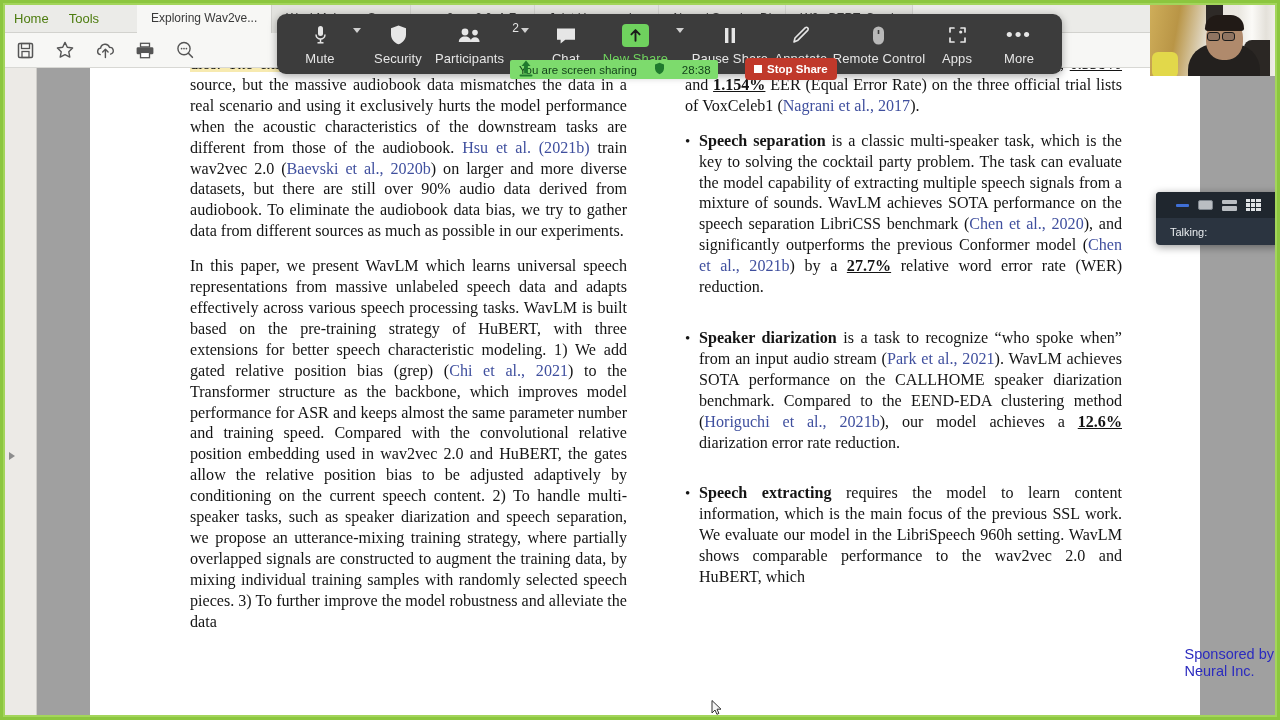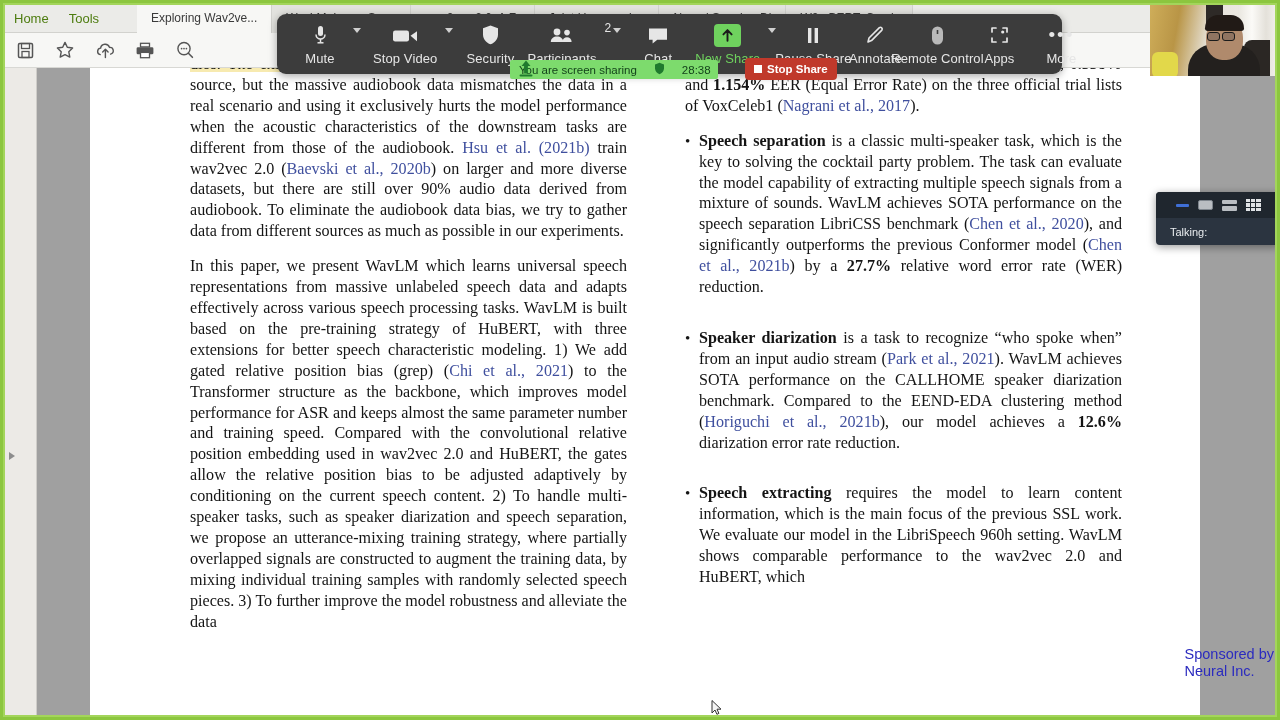--- a/index.html
+++ b/index.html
@@ -114,21 +114,21 @@
     color: #141414;
     text-align: justify;
     text-justify: inter-word;
     hyphens: manual;
   }
   .col-left  { left: 100px; }
   .col-right { left: 595px; }
 
   .col p { margin: 0 0 14px 0; }
   .cite { color: #3f4f9e; }
-  .bold { font-weight: bold; }
+  .bold { font-weight: bold; text-decoration: underline; }
   .hl { background: #f7eab0; }
 
   ul.bullets { list-style: none; margin: 0; padding: 0; }
   ul.bullets > li {
     position: relative;
     padding-left: 14px;
     margin-bottom: 30px;
   }
   ul.bullets > li::before {
     content: "\2022";
@@ -395,32 +395,20 @@
               <path d="M3 10.5a4.5 4.5 0 0 0 9 0" fill="none" stroke="#e6e6e6" stroke-width="1.5"></path>
               <line x1="7.5" y1="15" x2="7.5" y2="18.5" stroke="#e6e6e6" stroke-width="1.5"></line>
               <line x1="4.5" y1="18.8" x2="10.5" y2="18.8" stroke="#e6e6e6" stroke-width="1.5"></line>
             </svg>
         </div>
         <div class="zc-label">Mute</div>
       </div>
       <div class="zc-caret"></div>
     </div>
 
-    <div class="zc-group">
-      <div class="zc">
-        <div class="zc-glyph">
-          <svg width="27" height="17" viewBox="0 0 27 17">
-              <rect x="1" y="3.5" width="16" height="11" rx="2.2" fill="#e6e6e6"></rect>
-              <polygon points="18.5,8.8 25,4.2 25,14.2" fill="#e6e6e6"></polygon>
-            </svg>
-        </div>
-        <div class="zc-label">Stop Video</div>
-      </div>
-      <div class="zc-caret"></div>
-    </div>
 
     <div class="zc">
       <div class="zc-glyph">
         <svg width="19" height="22" viewBox="0 0 19 22">
             <path d="M9.5 1.5 17 4.3v6.2c0 4.6-3.2 8.3-7.5 9.8C5.2 18.8 2 15.1 2 10.5V4.3z" fill="#e6e6e6"></path>
           </svg>
       </div>
       <div class="zc-label">Security</div>
     </div>
 

